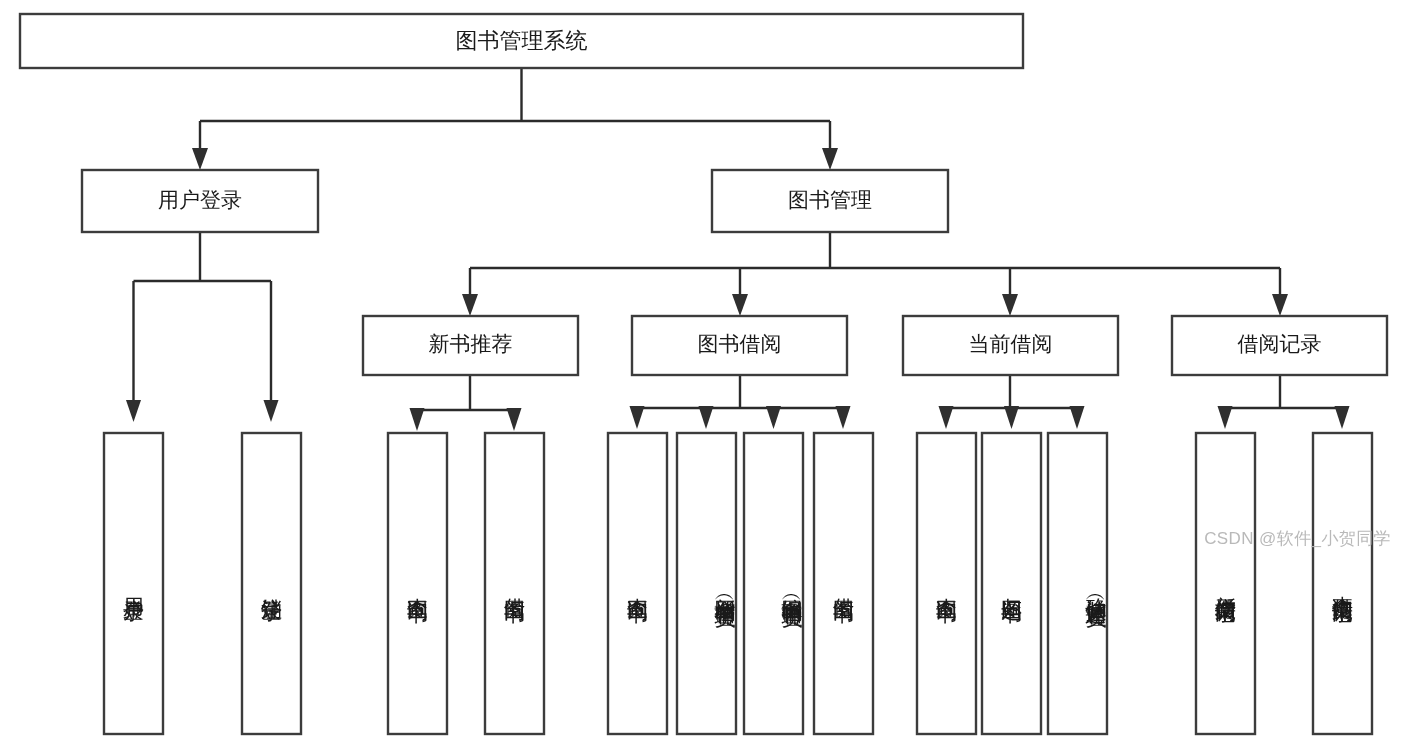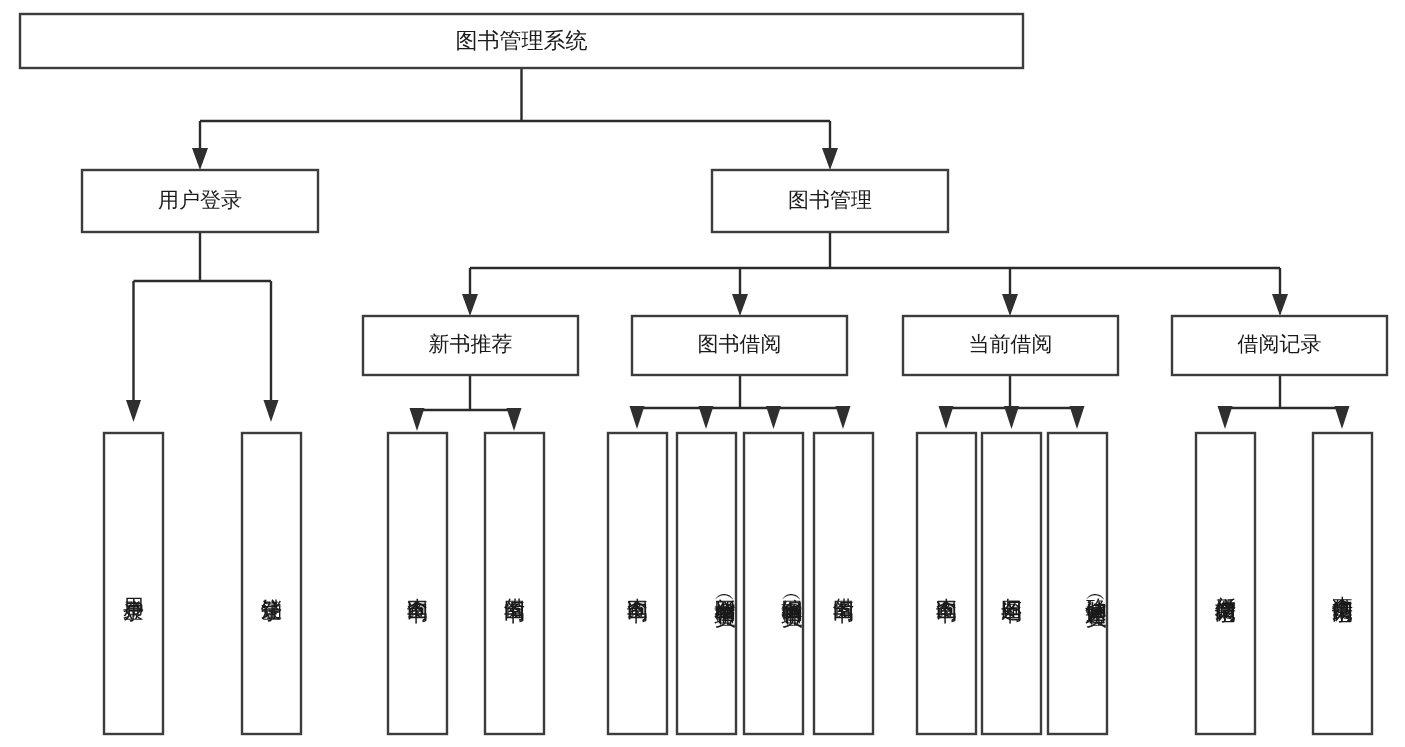--- a/index.html
+++ b/index.html
@@ -211,14 +211,15 @@
   <div class="leaf-text" style="left:744px; top:433px; width:59px; height:301px; align-items:flex-start; padding-top:8px; box-sizing:border-box;">编辑图书（管理员）</div>
   <div class="leaf-text" style="left:814px; top:433px; width:59px; height:301px;">借阅图书</div>
 
   <div class="leaf-text" style="left:917px; top:433px; width:59px; height:301px;">查询图书</div>
   <div class="leaf-text" style="left:982px; top:433px; width:59px; height:301px;">归还图书</div>
   <div class="leaf-text" style="left:1048px; top:433px; width:59px; height:301px; align-items:flex-start; padding-top:8px; box-sizing:border-box;">确认归还（管理员）</div>
 
   <div class="leaf-text" style="left:1196px; top:433px; width:59px; height:301px;">新增借阅记录</div>
   <div class="leaf-text" style="left:1313px; top:433px; width:59px; height:301px;">查询借阅记录</div>
 
+  <div class="watermark">CSDN @软件_小贺同学</div>
 
 </div>
 
 </body></html>

